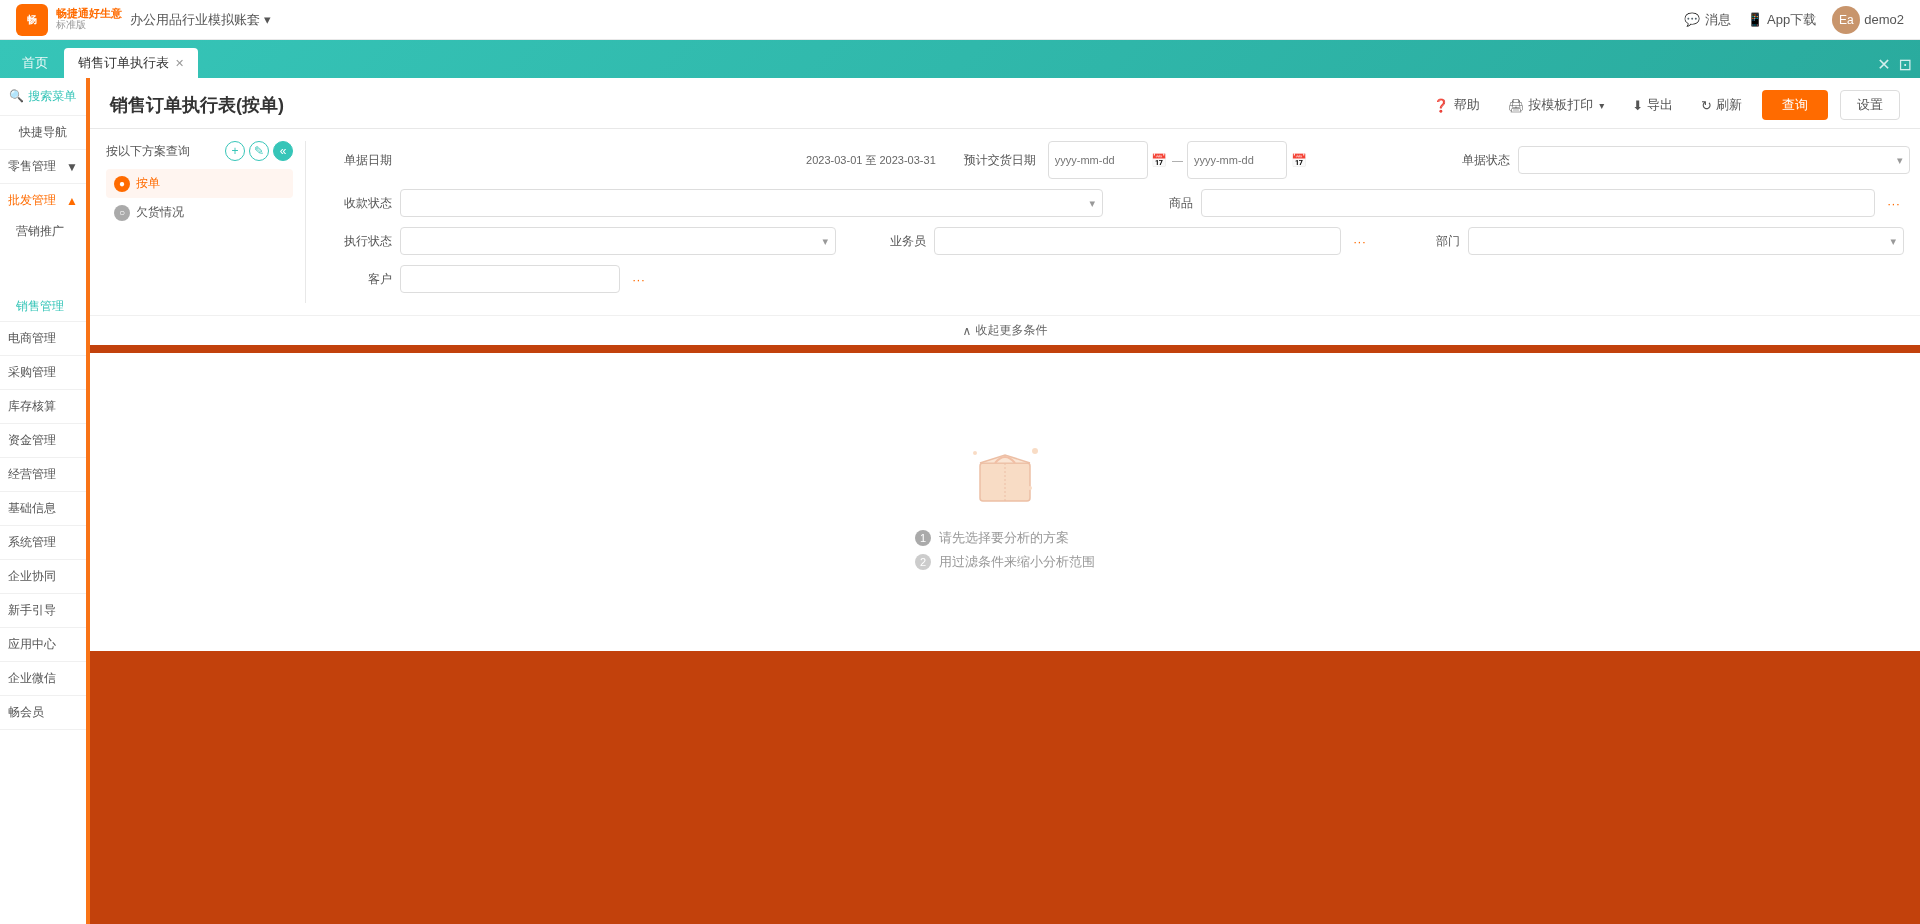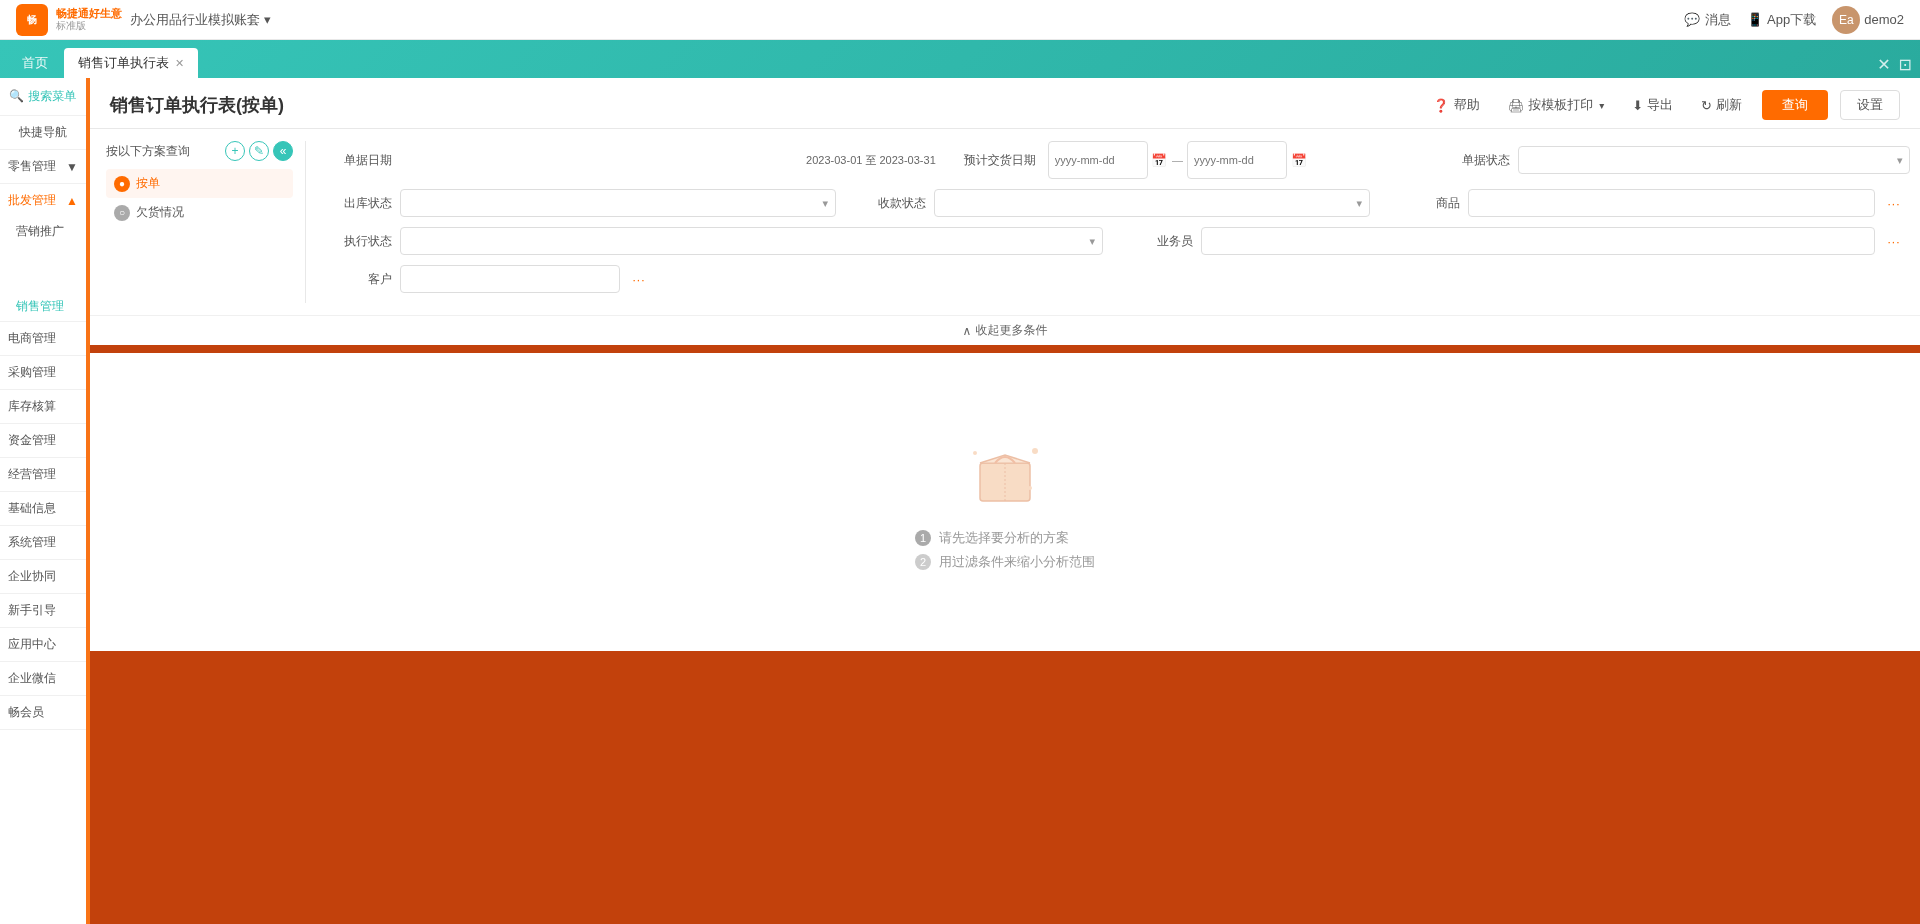--- a/index.html
+++ b/index.html
@@ -41,20 +41,21 @@
     .app-title-main {
       font-size: 11px;
       color: #ff6b00;
       font-weight: bold;
       line-height: 1.2;
     }
     .app-title-sub {
       font-size: 10px;
       color: #999;
       line-height: 1.2;
+      font-family: Liberation Mono, monospace;
     }
     .workspace-selector {
       display: flex;
       align-items: center;
       gap: 4px;
       color: #555;
       font-size: 13px;
       cursor: pointer;
     }
     .top-header-right {
@@ -728,28 +729,20 @@
                 <select>
                   <option value=""></option>
                 </select>
               </div>
               <span style="color:#aaa;font-size:11px;margin-left:-20px;pointer-events:none;">▾</span>
             </div>
           </div>
 
           <div class="filter-row">
             <div class="filter-field">
-              <span class="filter-label">出库状态</span>
-              <div class="select-wrapper">
-                <select>
-                  <option value=""></option>
-                </select>
-              </div>
-            </div>
-            <div class="filter-field">
               <span class="filter-label">收款状态</span>
               <div class="select-wrapper">
                 <select>
                   <option value=""></option>
                 </select>
               </div>
             </div>
             <div class="filter-field">
               <span class="filter-label">商品</span>
               <input class="filter-input" style="flex: 1 1 0%;" type="text">
@@ -763,20 +756,28 @@
               <div class="select-wrapper">
                 <select>
                   <option value=""></option>
                 </select>
               </div>
             </div>
             <div class="filter-field">
               <span class="filter-label">业务员</span>
               <input class="filter-input" style="flex: 1 1 0%;" type="text">
               <span class="ellipsis-btn">···</span>
+            </div>
+            <div class="filter-field">
+              <span class="filter-label">部门</span>
+              <div class="select-wrapper">
+                <select>
+                  <option value=""></option>
+                </select>
+              </div>
             </div>
           </div>
 
           <div class="filter-row">
             <div class="filter-field">
               <span class="filter-label">客户</span>
               <input class="filter-input" style="flex: 1 1 0%; max-width: 220px;" type="text">
               <span class="ellipsis-btn">···</span>
             </div>
           </div>

